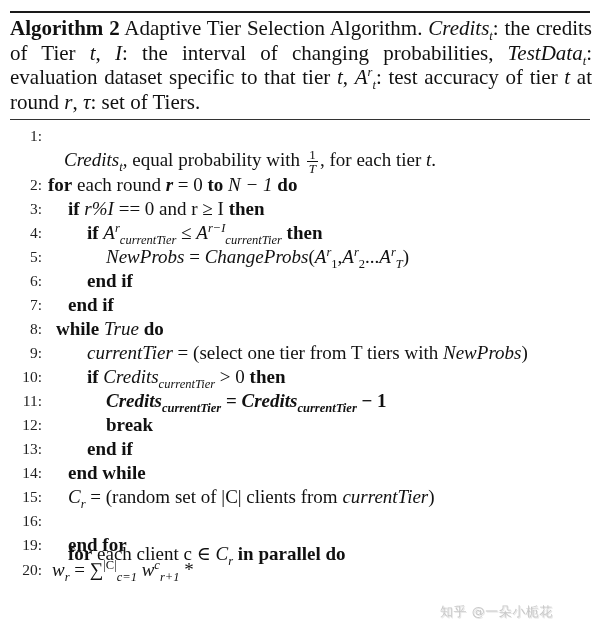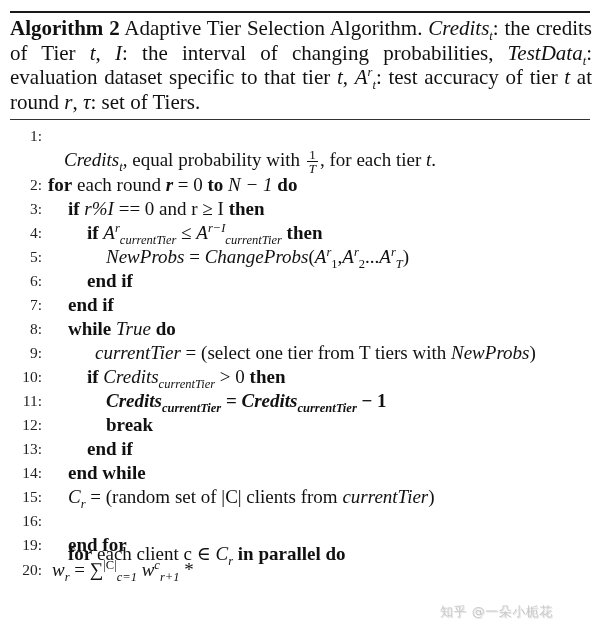--- a/index.html
+++ b/index.html
@@ -118,30 +118,30 @@
     <span class="code kw" style="left:87px;">end if</span>
   </div>
 
   <div class="line">
     <span class="ln">7:</span>
     <span class="code kw" style="left:68px;">end if</span>
   </div>
 
   <div class="line">
     <span class="ln">8:</span>
-    <span class="code" style="left:68px;">
+    <span class="code" style="left:56px;">
       <span class="kw">while</span>
       <span class="it">True</span>
       <span class="kw">do</span>
     </span>
   </div>
 
   <div class="line">
     <span class="ln">9:</span>
-    <span class="code" style="left:95px;">
+    <span class="code" style="left:87px;">
       <span class="it">currentTier</span><span> = (select one tier from T tiers with </span><span class="it">NewProbs</span>)
     </span>
   </div>
 
   <div class="line">
     <span class="ln">10:</span>
     <span class="code" style="left:87px;">
       <span class="kw">if</span>
       <span class="it">Credits</span><sub class="it">currentTier</sub><span> &gt; 0</span>
       <span class="kw">then</span>

